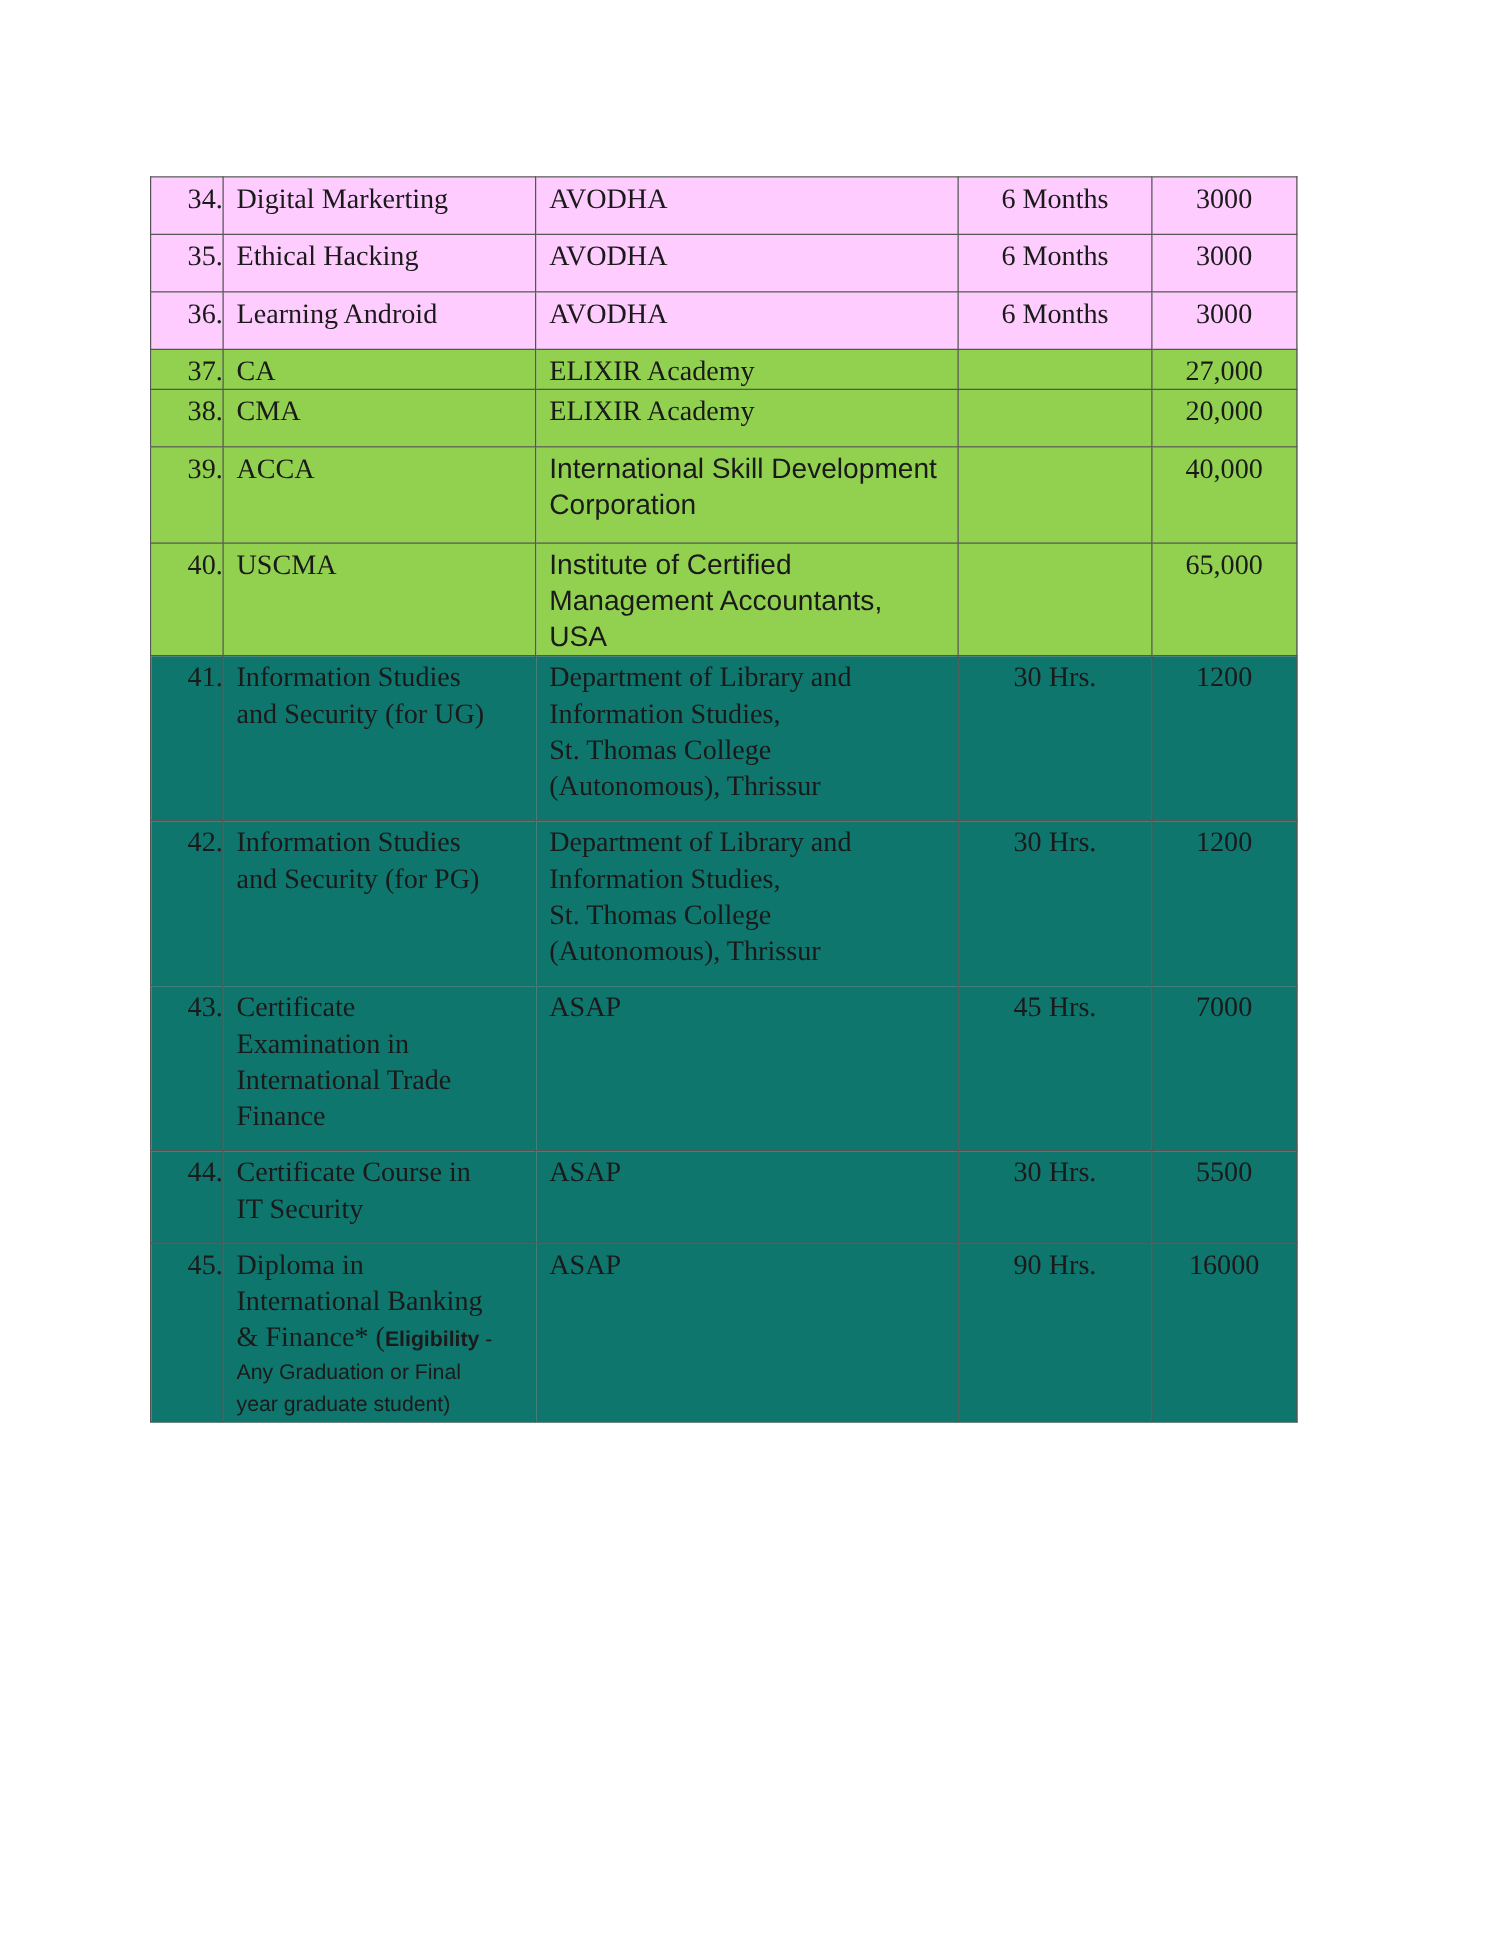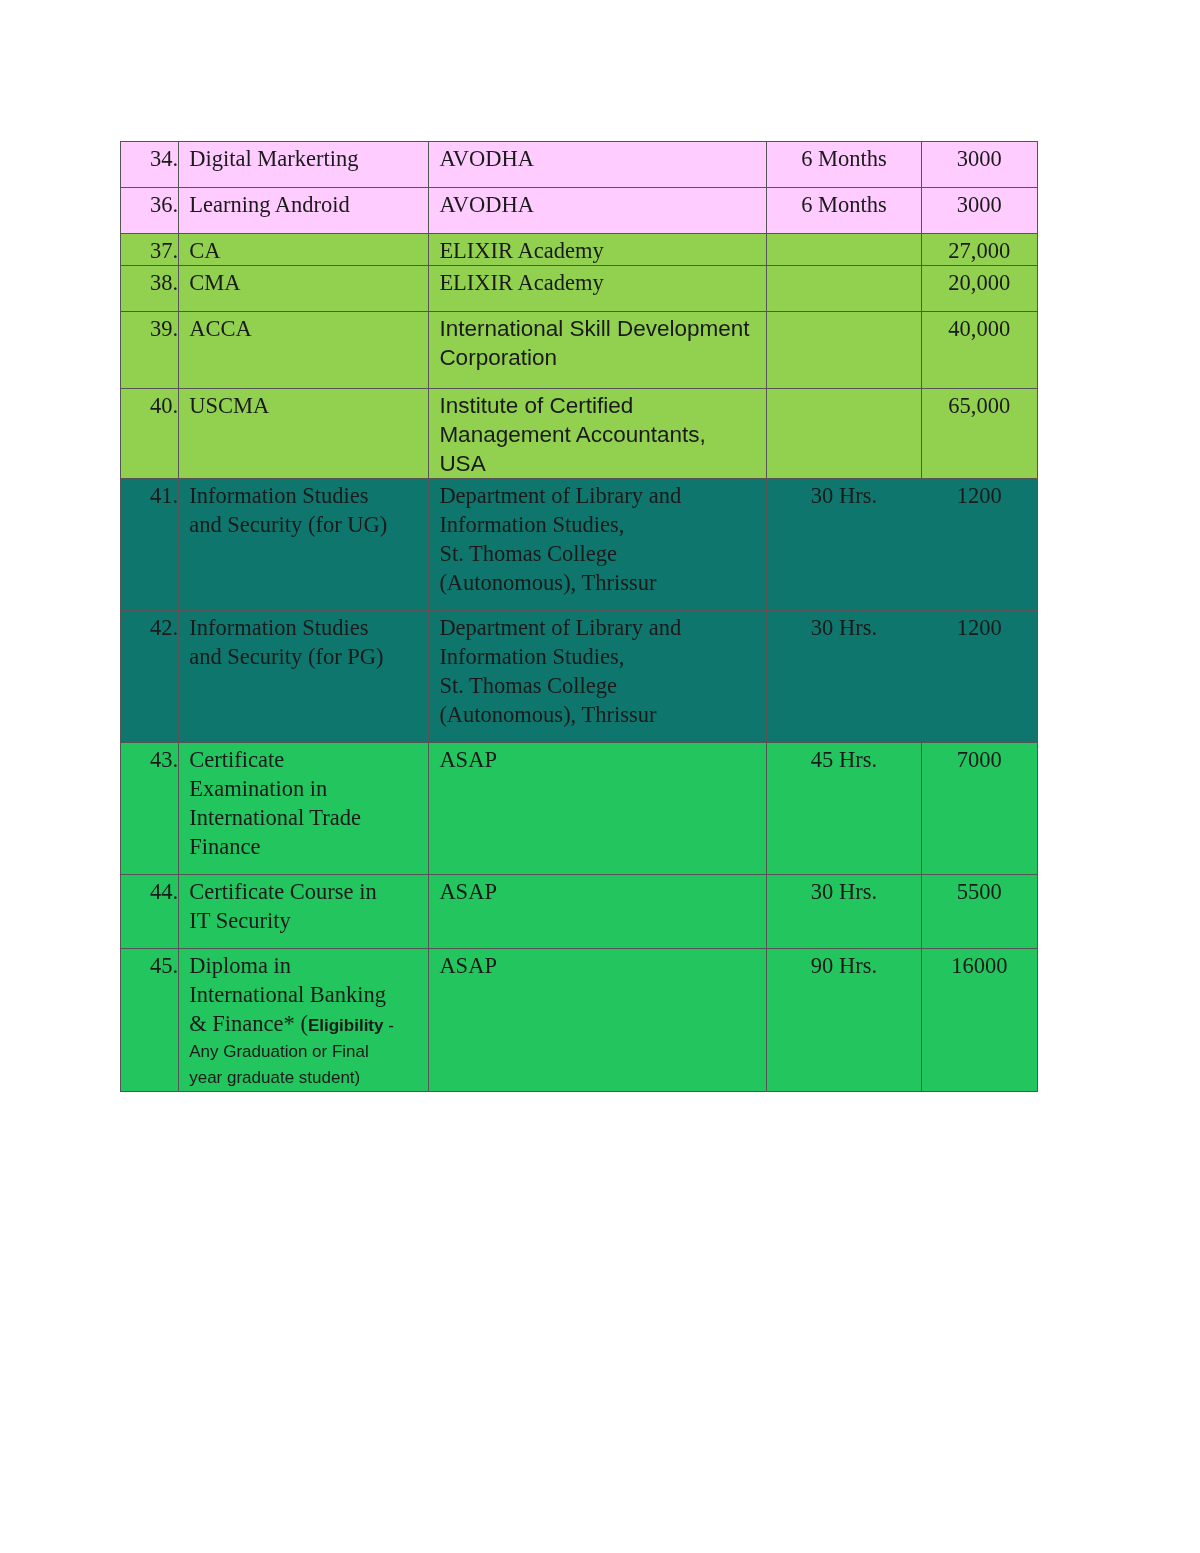--- a/index.html
+++ b/index.html
@@ -7,35 +7,46 @@
   table.courses { position:absolute; left:120px; top:141px; border-collapse:collapse; width:918px; }
   table.courses td { border:1.5px solid #555; vertical-align:top; font-size:22.5px; line-height:29px; padding:2px 10px 0 10px; }
   td.num { width:56px; text-align:right; padding-right:0 !important; padding-left:0 !important; }
   td.name { width:224px; }
   td.inst { width:310px; }
   td.dur { width:130px; text-align:center; }
   td.fee { width:93px; text-align:center; }
   tr.pink td { background:#ffccff; }
   tr.green td { background:#92d050; }
   tr.white td { background:#0f766e; }
-  tr.rose td { background:#22c55e; }
+  tr.rose td { background:#0f766e; }
   .sans { font-family:"Liberation Sans", sans-serif; font-size:19px; line-height:31px; }
   .small-sans { font-family:"Liberation Sans", sans-serif; font-size:17px; line-height:26px; }
   .bold { font-weight:bold; }
   .ml { display:block; }
 </style>
 </head>
 <body>
 
 <table class="courses">
   <tbody id="tbody">
       <tr class="pink" style="height: 46px;">
         <td class="num">34.</td>
         <td class="name">
           <span class="ml">Digital Markerting</span>
+        </td>
+        <td class="inst">
+          <span class="ml">AVODHA</span>
+        </td>
+        <td class="dur">6 Months</td>
+        <td class="fee">3000</td>
+      </tr>
+      <tr class="pink" style="height: 46px;">
+        <td class="num">35.</td>
+        <td class="name">
+          <span class="ml">Ethical Hacking</span>
         </td>
         <td class="inst">
           <span class="ml">AVODHA</span>
         </td>
         <td class="dur">6 Months</td>
         <td class="fee">3000</td>
       </tr>
       <tr class="pink" style="height: 46px;">
         <td class="num">36.</td>
         <td class="name">

